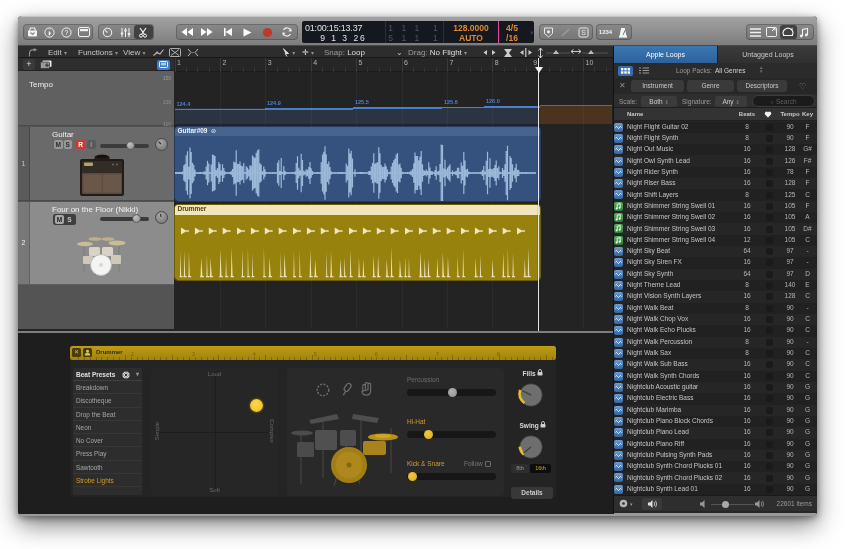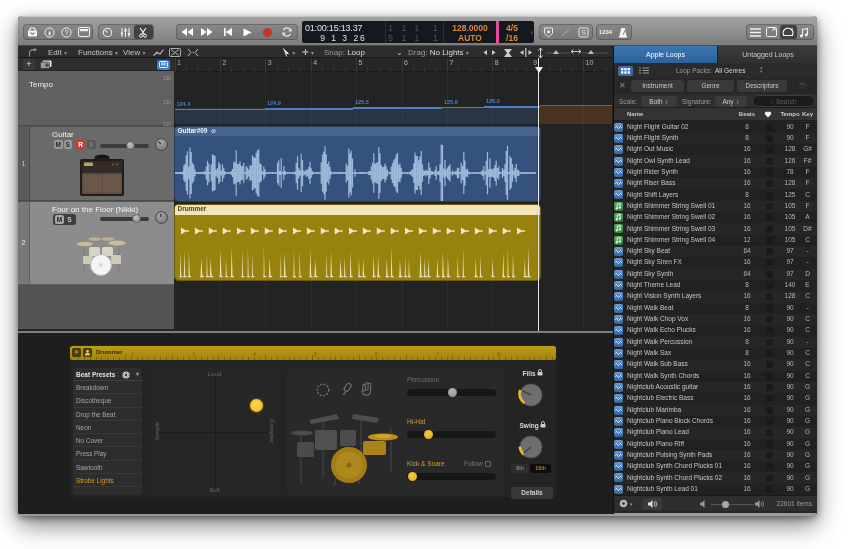--- a/index.html
+++ b/index.html
@@ -188,21 +188,21 @@
 
     <div id="lcd">
       <div class="sec" style="width:84px;border-right:1px solid #2a2f3a;">
         <div class="l1" style="text-align:left;padding-left:3px;font-size:9px;letter-spacing:-0.2px;">01:00:15:13.37</div>
         <div class="l2" style="letter-spacing:2px;">9 1 3&nbsp;26</div>
       </div>
       <div class="sec dim" style="width:58px;border-right:1px solid #2a2f3a;">
         <div class="l1" style="letter-spacing:3px;">1 1 1&nbsp;&nbsp;1</div>
         <div class="l2" style="letter-spacing:3px;">5 1 1&nbsp;&nbsp;1</div>
       </div>
-      <div class="sec org" style="width:55px;border-right:3px solid #ec4899;">
+      <div class="sec org" style="width:55px;border-right:1px solid #ec4899;">
         <div class="l1" style="font-weight:bold;">128.0000</div>
         <div class="l2" style="font-weight:bold;">AUTO</div>
       </div>
       <div class="sec org" style="width:26px;">
         <div class="l1" style="font-weight:bold;">4/5</div>
         <div class="l2" style="font-weight:bold;">/16</div>
       </div>
     </div>
     <div class="ab" style="left:512px;top:12px;color:#3a3f4a;font-size:7px;">▾</div>
     <div class="tgrp" style="left:521px;width:54px;">
@@ -282,21 +282,21 @@
     <div class="mi" style="left:169px;"><svg width="12" height="9" viewBox="0 0 12 9">
             <path d="M1 1l3 3.5L1 8M11 1L8 4.5L11 8" stroke="#bbb" stroke-width="1" fill="none"></path>
             <path d="M5.5 4.5h1" stroke="#bbb" stroke-width="1"></path>
           </svg></div>
     <div class="mi" style="left:264px;"><svg width="8" height="9" viewBox="0 0 8 9">
             <path d="M1 0.5l5.5 5h-3.2l1.6 3" stroke="#ddd" stroke-width="1" fill="#ddd"></path>
           </svg> <span class="carat">▾</span></div>
     <div class="mi" style="left:284px;color:#ddd;">✛ <span class="carat">▾</span></div>
     <div class="mi" style="left:306px;color:#9a9a9a;">Snap: <span style="color:#ddd;">Loop</span></div>
     <div class="mi" style="left:378px;">⌄</div>
-    <div class="mi" style="left:390px;color:#9a9a9a;">Drag: <span style="color:#ddd;">No Lights</span> <span class="carat">▾</span></div>
+    <div class="mi" style="left:390px;color:#9a9a9a;">Drag: <span style="color:#ddd;">No Flight</span> <span class="carat">▾</span></div>
     <div class="mi" style="left:465px;color:#ccc;"><svg width="13" height="9" viewBox="0 0 13 9">
             <path d="M6.5 0v9M0.5 4.5L4 2v5zM12.5 4.5L9 2v5z" fill="#ccc"></path>
           </svg></div>
     <div class="mi" style="left:485px;color:#ccc;"><svg width="10" height="10" viewBox="0 0 10 10">
             <path d="M1 1h8L6 5l3 4H1l3-4z" fill="#ccc"></path>
           </svg></div>
     <div class="mi" style="left:502px;"><svg width="12" height="9" viewBox="0 0 12 9">
             <path d="M0 4.5L3.5 2v5zM12 4.5L8.5 2v5z" fill="#ccc"></path>
             <path d="M5.8 0v9" stroke="#ccc" stroke-width="1.2"></path>
           </svg></div>

